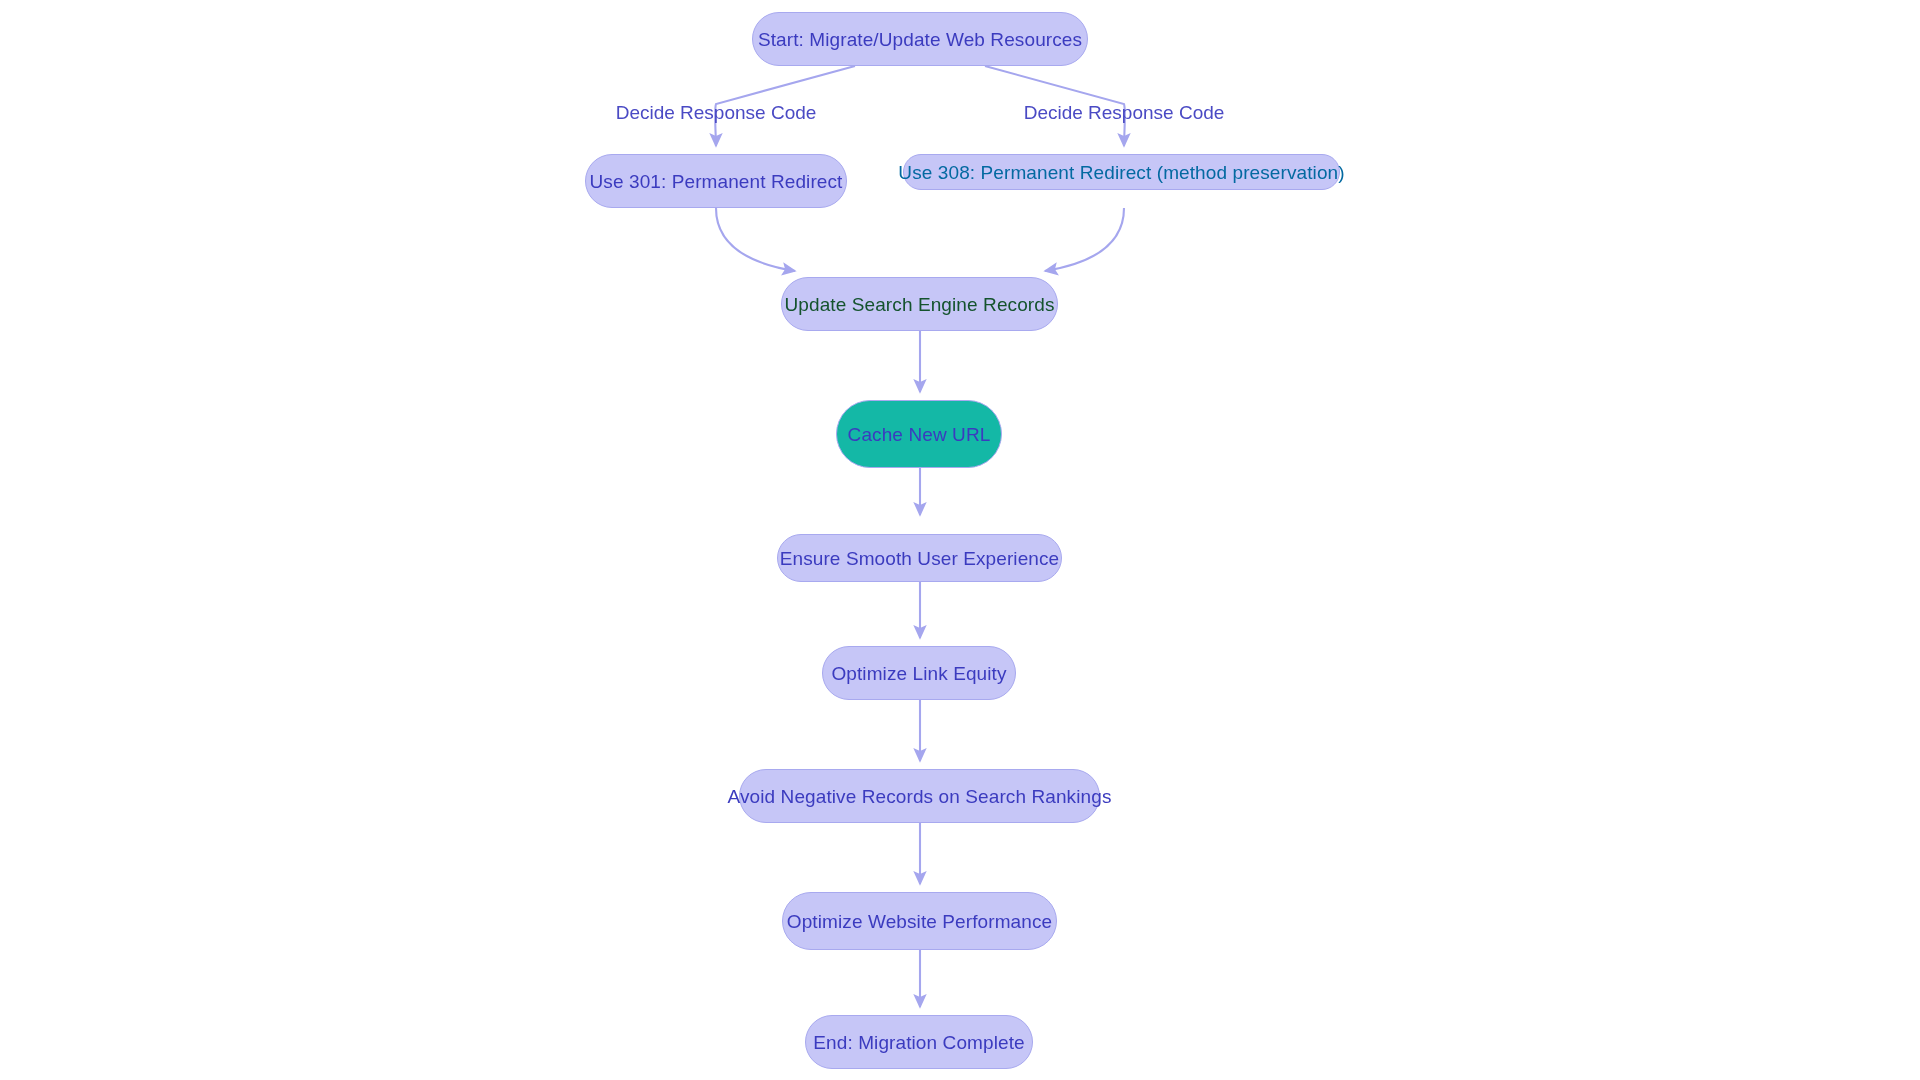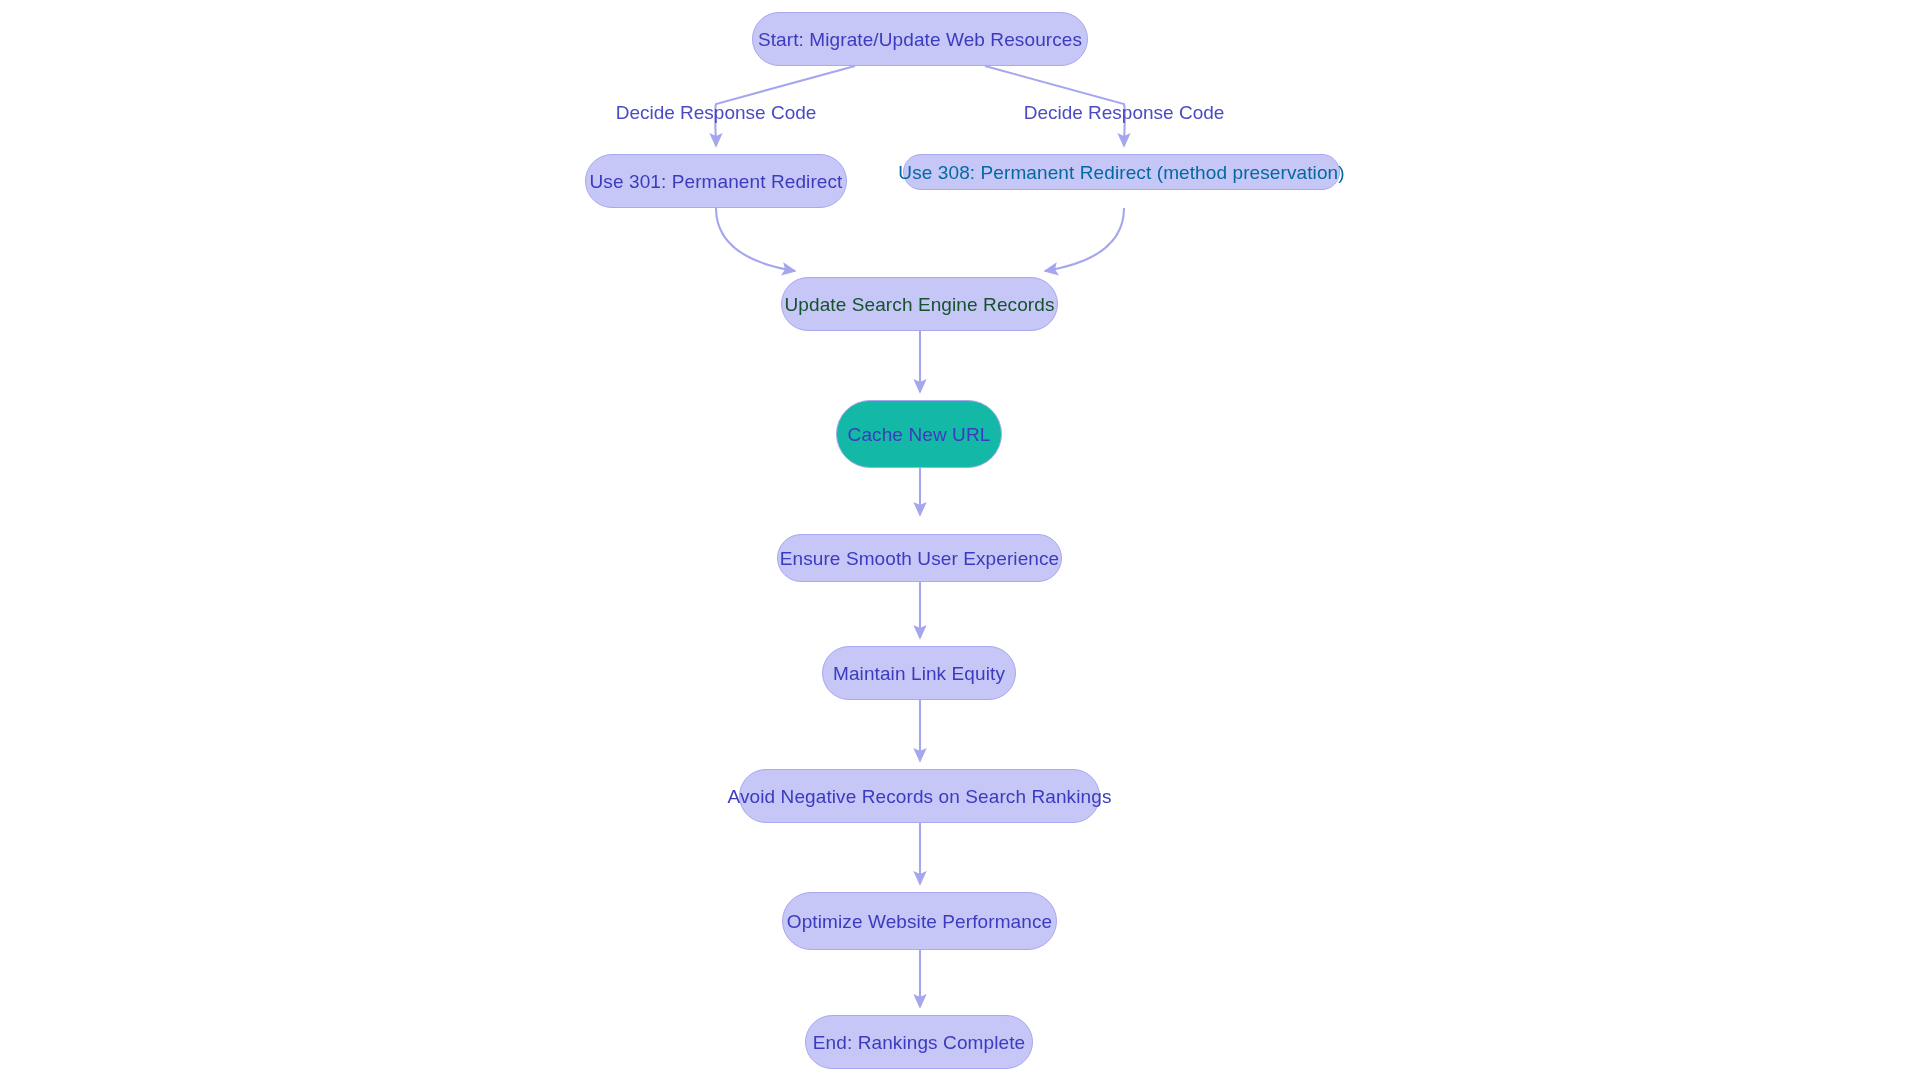--- a/index.html
+++ b/index.html
@@ -91,30 +91,30 @@
       <div class="node" style="left: 781px; top: 277px; width: 277px; height: 54px; background: rgb(198, 198, 247); border-color: rgb(168, 169, 239); color: #14532d;">
         <span class="node-label">Update Search Engine Records</span>
       </div>
       <div class="node" style="left: 836px; top: 400px; width: 166px; height: 68px; background: #14b8a6; border-color: rgb(168, 169, 239); color: rgb(59, 59, 191);">
         <span class="node-label">Cache New URL</span>
       </div>
       <div class="node" style="left: 777px; top: 523px; width: 285px; height: 48px; background: rgb(198, 198, 247); border-color: rgb(168, 169, 239); color: rgb(59, 59, 191); margin-top: 11px;">
         <span class="node-label">Ensure Smooth User Experience</span>
       </div>
       <div class="node" style="left: 822px; top: 646px; width: 194px; height: 54px; background: rgb(198, 198, 247); border-color: rgb(168, 169, 239); color: rgb(59, 59, 191);">
-        <span class="node-label">Maintain Link Equity</span>
+        <span class="node-label">Optimize Link Equity</span>
       </div>
       <div class="node" style="left: 739px; top: 769px; width: 361px; height: 54px; background: rgb(198, 198, 247); border-color: rgb(168, 169, 239); color: rgb(59, 59, 191);">
         <span class="node-label">Avoid Negative Records on Search Rankings</span>
       </div>
       <div class="node" style="left: 782px; top: 892px; width: 275px; height: 58px; background: rgb(198, 198, 247); border-color: rgb(168, 169, 239); color: rgb(59, 59, 191);">
         <span class="node-label">Optimize Website Performance</span>
       </div>
       <div class="node" style="left: 805px; top: 1015px; width: 228px; height: 54px; background: rgb(198, 198, 247); border-color: rgb(168, 169, 239); color: rgb(59, 59, 191);">
-        <span class="node-label">End: Rankings Complete</span>
+        <span class="node-label">End: Migration Complete</span>
       </div>
     </div>
   <div id="edge-labels-layer">
       <div class="edge-label" style="left: 716px; top: 113px; color: rgb(74, 74, 196);">Decide Response Code</div>
       <div class="edge-label" style="left: 1124px; top: 113px; color: rgb(74, 74, 196);">Decide Response Code</div>
     </div>
 
 </div>
 
 </body></html>

